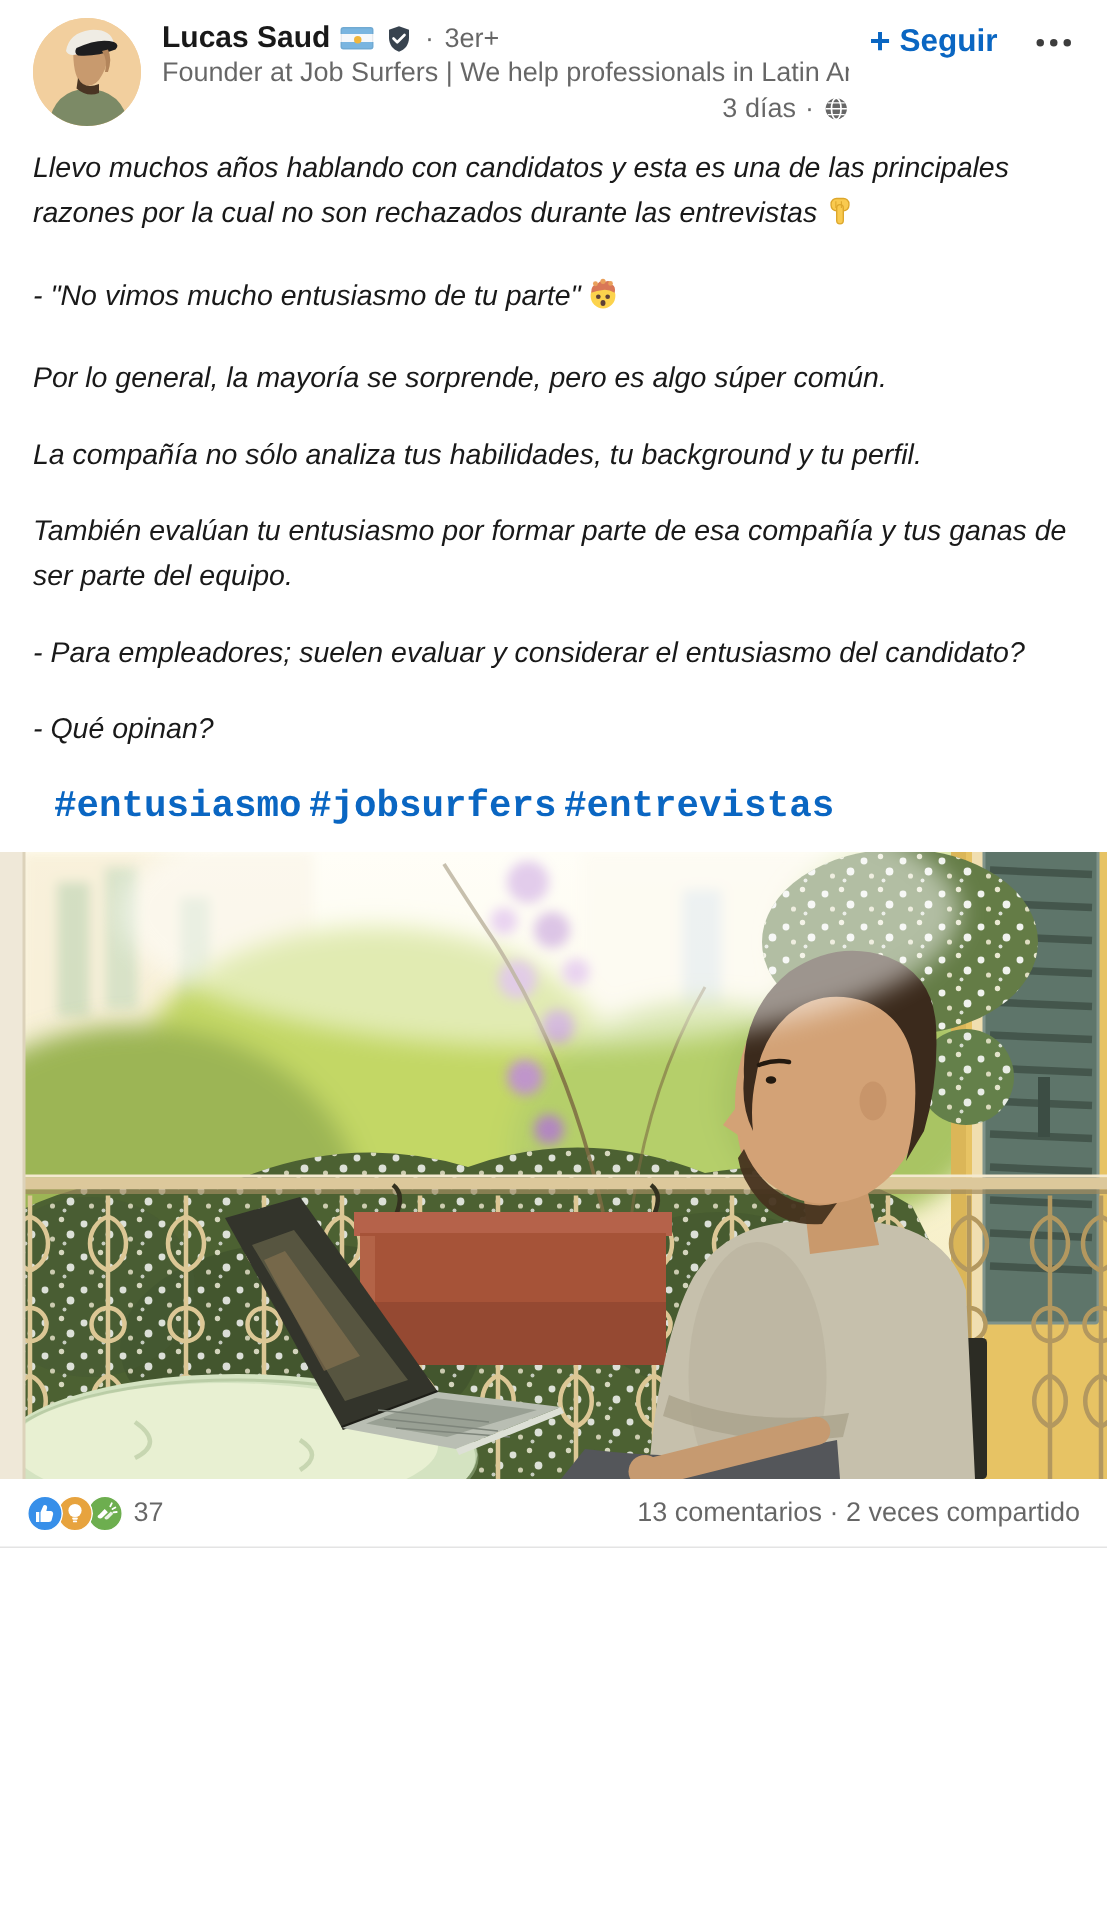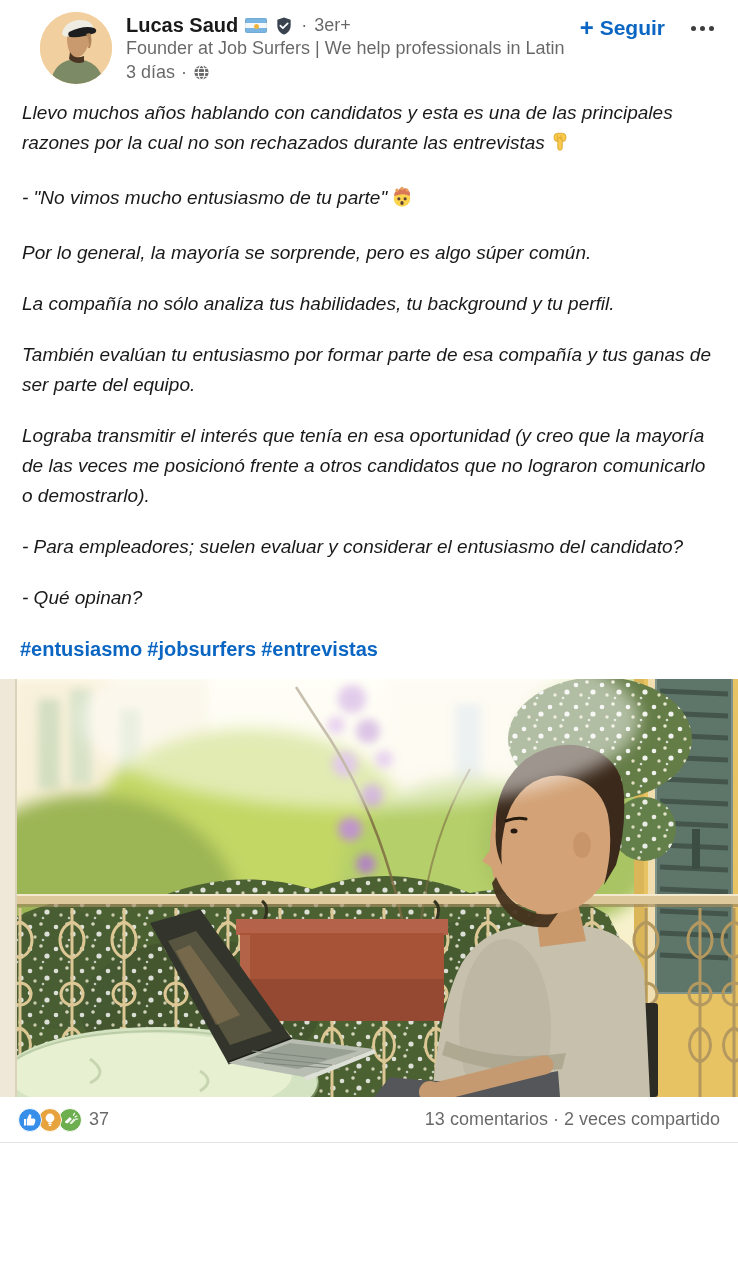--- a/index.html
+++ b/index.html
@@ -1,41 +1,41 @@
 <!DOCTYPE html>
 <html><head>
 <meta charset="utf-8">
 <style>
   html,body{margin:0;padding:0;background:#fff;}
   body{width:738px;font-family:"Liberation Sans",sans-serif;-webkit-font-smoothing:antialiased;}
   .card{width:738px;background:#fff;overflow:hidden;}
 
   
-  .header{display:flex;align-items:flex-start;padding:12px 20px 6px 22px;gap:14px;margin-left:18px;}
+  .header{display:flex;align-items:flex-start;padding:12px 20px 6px 22px;gap:14px;}
   .avatar{width:72px;height:72px;border-radius:50%;overflow:hidden;flex:0 0 72px;cursor:pointer;background:#f2cf9e;}
   .avatar svg{display:block;}
   .id-block{display:flex;flex-direction:column;gap:1px;min-width:0;padding-top:2px;}
   .name-row{display:flex;align-items:center;gap:7px;}
   .name{font-size:20px;font-weight:700;color:rgba(0,0,0,.9);cursor:pointer;}
   .flag{display:inline-block;width:22px;height:15px;border-radius:2px;overflow:hidden;position:relative;background:linear-gradient(to bottom,#79b5e0 0 33%,#f5f8fb 33% 67%,#79b5e0 67% 100%);box-shadow:0 0 0 1px rgba(0,0,0,.06) inset;}
   .flag::after{content:"";position:absolute;left:8.5px;top:5.5px;width:5px;height:5px;border-radius:50%;background:#f0b63c;}
   .degree-sep,.degree{font-size:18px;color:rgba(0,0,0,.6);}
   .headline{font-size:18px;color:rgba(0,0,0,.6);white-space:nowrap;overflow:hidden;max-width:470px;}
-  .time-row{display:flex;align-items:center;gap:6px;font-size:18px;color:rgba(0,0,0,.6);margin-top:2px;}
+  .time-row{display:flex;align-items:center;gap:6px;font-size:18px;color:rgba(0,0,0,.6);margin-top:2px;justify-content:flex-end;}
   .actions{margin-left:auto;display:flex;align-items:flex-start;gap:22px;padding-top:4px;}
   .follow{border:none;background:none;color:#0a66c2;font-family:inherit;font-size:21px;font-weight:700;display:flex;align-items:center;gap:6px;cursor:pointer;padding:0;}
   .follow .plus{font-size:24px;font-weight:600;line-height:20px;}
   .overflow{border:none;background:none;display:flex;gap:4px;padding:10px 4px;cursor:pointer;}
   .overflow i{width:5px;height:5px;border-radius:50%;background:#3d3d3d;display:block;}
 
   
   .post-body{padding:8px 22px 0 22px;}
   .post-para{margin:0 0 21px 0;font-size:19px;line-height:30px;color:rgba(0,0,0,.9);font-style:italic;}
   .post-para .emoji{display:inline-block;vertical-align:-4px;margin-left:4px;}
-  .hashtags{padding:0 20px;font-size:20px;line-height:30px;font-weight:700;margin:0 0 15px 0;}
+  .hashtags{padding:0 36px;font-size:25px;line-height:30px;font-weight:700;margin:0 0 15px 0;font-family:Liberation Mono, monospace;}
   .hashtags a{color:#0a66c2;text-decoration:none;cursor:pointer;}
   .hashtags a + a{margin-left:5px;}
 
   
   .photo{width:738px;height:418px;cursor:pointer;line-height:0;}
 
   
   .social{display:flex;justify-content:space-between;align-items:center;height:45px;padding:0 18px;border-bottom:1px solid #e4e4e4;}
   .reactions{display:flex;align-items:center;cursor:pointer;}
   .reaction-icon{width:24px;height:24px;border-radius:50%;display:block;}
@@ -111,21 +111,20 @@
             <circle cx="6.5" cy="4.5" r="1.8" fill="#e9a05b"></circle>
             <circle cx="12" cy="2.8" r="1.9" fill="#e9a05b"></circle>
             <circle cx="17.5" cy="4.3" r="1.7" fill="#e9a05b"></circle>
             <circle cx="8.6" cy="14" r="1.7" fill="#5d4037"></circle>
             <circle cx="15.4" cy="14" r="1.7" fill="#5d4037"></circle>
             <ellipse cx="12" cy="18.6" rx="1.8" ry="2.2" fill="#5d4037"></ellipse>
           </svg></span></p>
       <p class="post-para"><span>Por lo general, la mayoría se sorprende, pero es algo súper común.</span></p>
       <p class="post-para"><span>La compañía no sólo analiza tus habilidades, tu background y tu perfil.</span></p>
       <p class="post-para"><span>También evalúan tu entusiasmo por formar parte de esa compañía y tus ganas de ser parte del equipo.</span></p>
-      <p class="post-para"><span>Lograba transmitir el interés que tenía en esa oportunidad (y creo que la mayoría de las veces me posicionó frente a otros candidatos que no lograron comunicarlo o demostrarlo).</span></p>
       <p class="post-para"><span>- Para empleadores; suelen evaluar y considerar el entusiasmo del candidato?</span></p>
       <p class="post-para"><span>- Qué opinan?</span></p>
     </div>
   <div class="hashtags" id="hashtags"><a>#entusiasmo</a><a>#jobsurfers</a><a>#entrevistas</a></div>
 
   <div class="photo">
     <svg width="738" height="418" viewBox="0 0 738 418">
       <defs>
         <linearGradient id="pbg" x1="0" y1="0" x2="0" y2="1">
           <stop offset="0" stop-color="#fffdf0"></stop>

